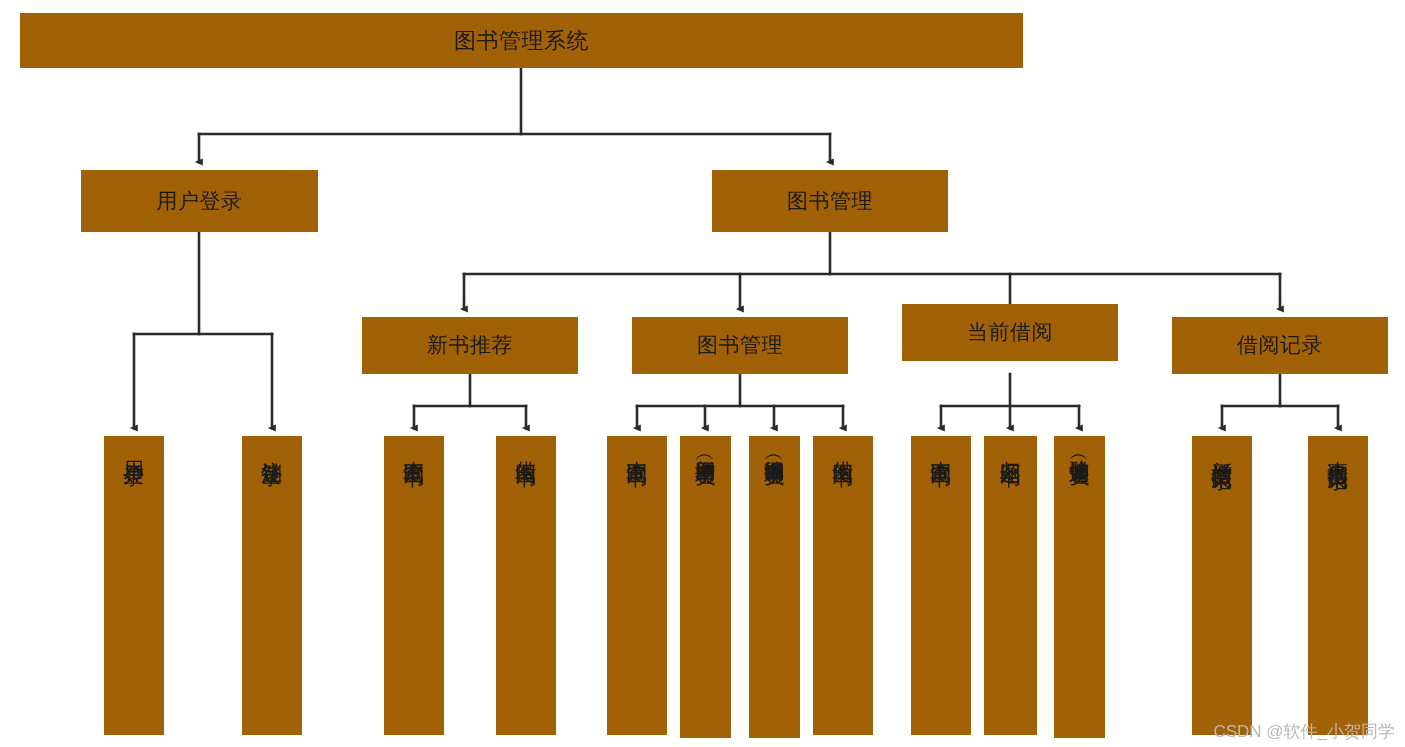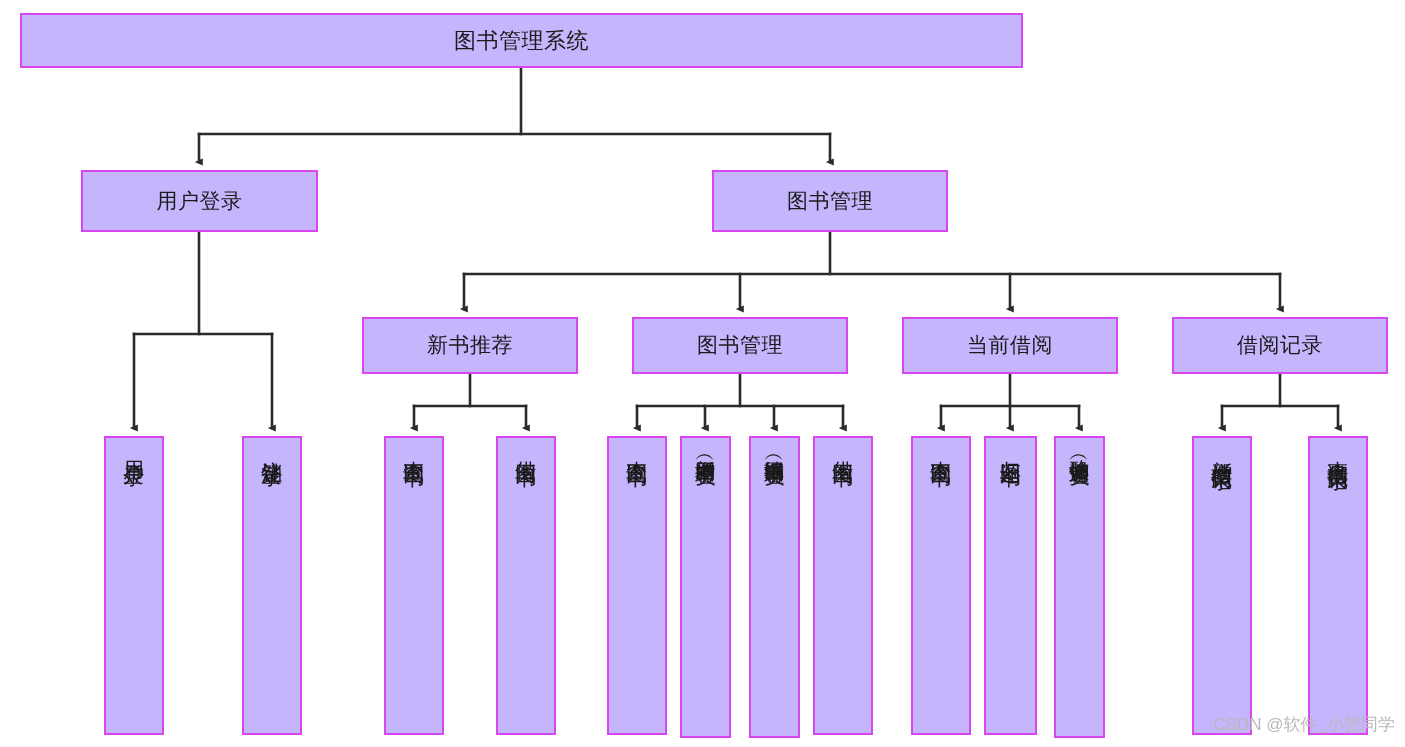--- a/index.html
+++ b/index.html
@@ -22,22 +22,22 @@
     position: absolute;
     left: 0;
     top: 0;
     width: 1405px;
     height: 747px;
     pointer-events: none;
   }
   .node {
     position: absolute;
     box-sizing: border-box;
-    background: #c4b5fd;
-    border: 2px solid #d946ef;
+    background: #a16207;
+    border: 2px solid #a16207;
     display: flex;
     align-items: center;
     justify-content: center;
     color: #1a1a1a;
     z-index: 2;
   }
   .node .label {
     text-align: center;
     line-height: 1.18;
     white-space: nowrap;
@@ -62,21 +62,21 @@
   .node.vert.wide .label {
     font-size: 20px;
     letter-spacing: 1px;
   }
   #root-node .label {
     font-size: 22px;
   }
   .watermark {
     position: absolute;
     right: 10px;
-    bottom: 11px;
+    bottom: 4px;
     font-size: 17px;
     color: #b9b9b9;
     z-index: 5;
     white-space: nowrap;
     user-select: none;
   }
 </style>
 </head>
 <body>
 
@@ -142,21 +142,21 @@
   <div class="node horiz" style="left:362px; top:317px; width:216px; height:57px;">
     <span class="label">新书推荐</span>
   </div>
 
   <div class="node horiz" style="left:712px; top:170px; width:236px; height:62px;">
     <span class="label">图书管理</span>
   </div>
   <div class="node horiz" style="left:632px; top:317px; width:216px; height:57px;">
     <span class="label">图书管理</span>
   </div>
-  <div class="node horiz" style="left:902px; top:317px; width:216px; height:57px;">
+  <div class="node horiz" style="left:902px; top:304px; width:216px; height:57px;">
     <span class="label">当前借阅</span>
   </div>
   <div class="node horiz" style="left:1172px; top:317px; width:216px; height:57px;">
     <span class="label">借阅记录</span>
   </div>
 
   <div class="node vert" style="left:104px; top:436px; width:60px; height:299px;">
     <span class="label">用户登录</span>
   </div>
   <div class="node vert" style="left:242px; top:436px; width:60px; height:299px;">

